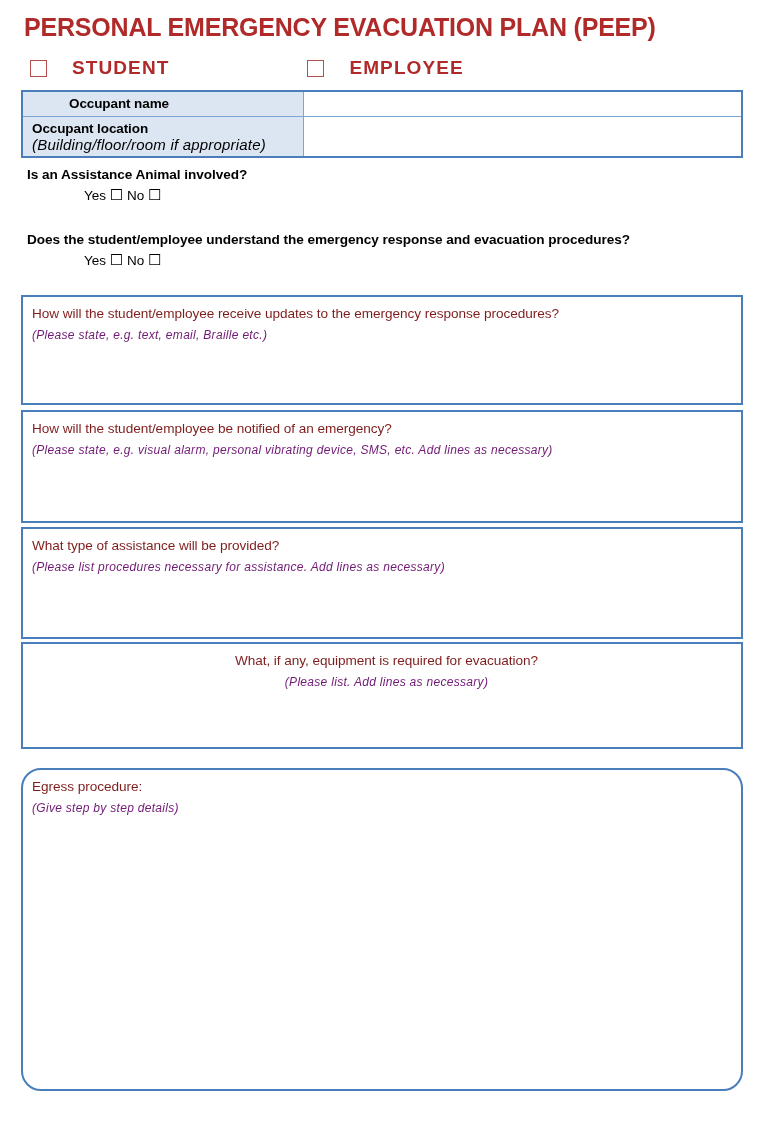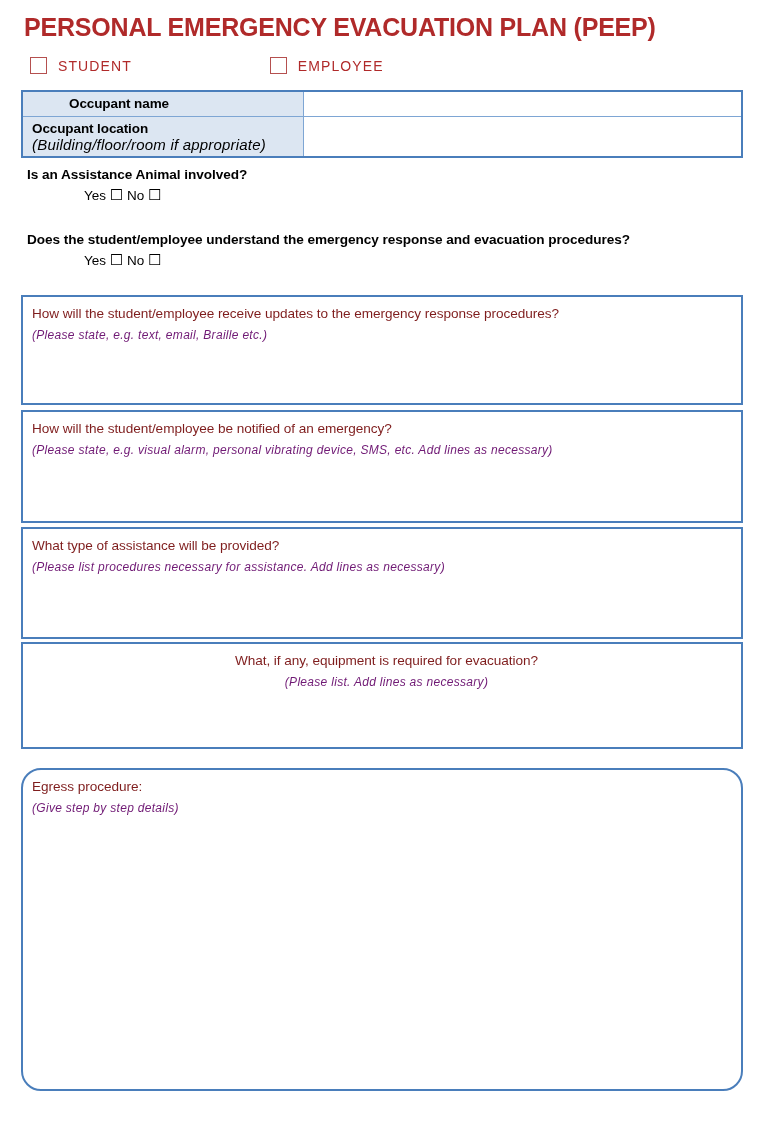--- a/index.html
+++ b/index.html
@@ -51,23 +51,23 @@
   }
   .type-opt.second { margin-left: 138px; }
   .type-box {
     width: 17px;
     height: 17px;
     border: 1.6px solid #b5504f;
     background: #ffffff;
     display: inline-block;
   }
   .type-label {
-    margin-left: 11px;
-    font-size: 14px;
-    font-weight: normal;
+    margin-left: 25px;
+    font-size: 19px;
+    font-weight: bold;
     color: #b02a2a;
     letter-spacing: 1.1px;
   }
 
   
   .occ-table {
     position: absolute;
     left: 21px;
     top: 90px;
     width: 722px;

